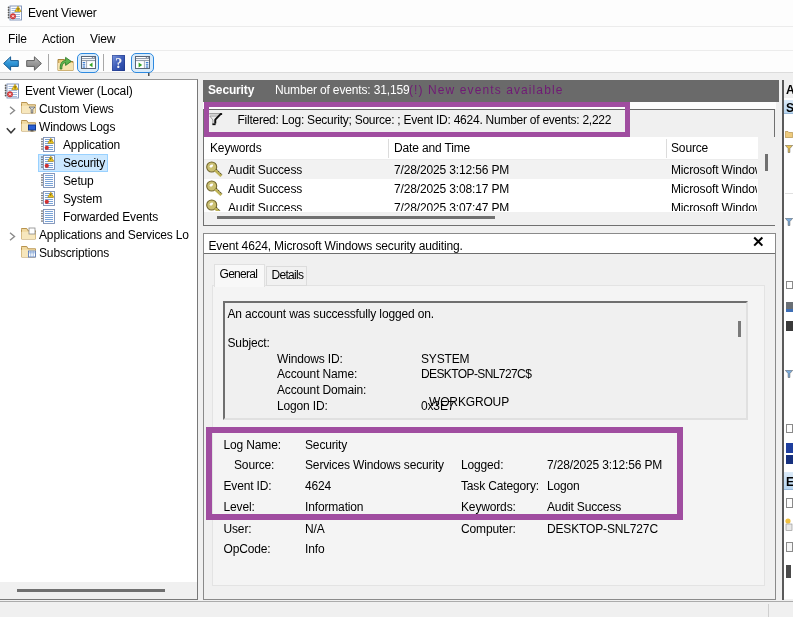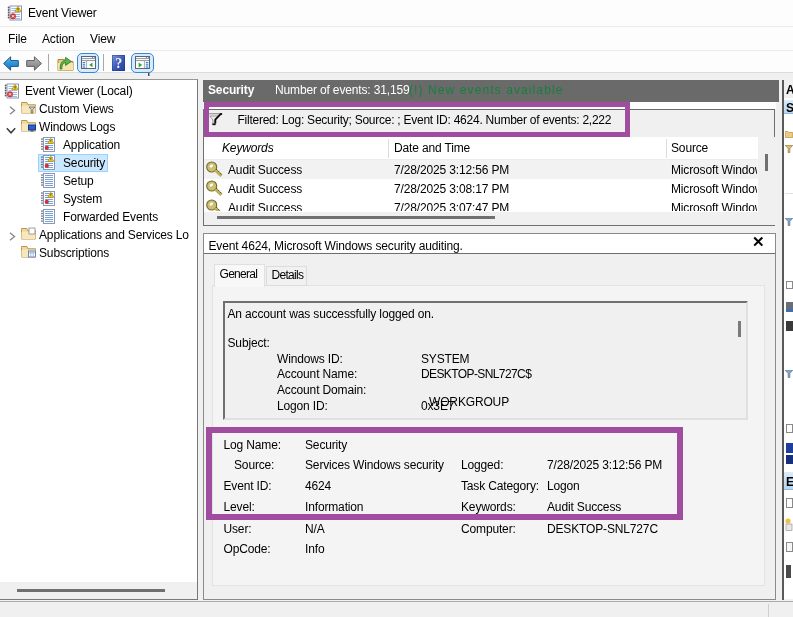--- a/index.html
+++ b/index.html
@@ -299,39 +299,39 @@
         <path d="M0.5 4.8 L14.5 4.8 L14.5 12 L0.5 12 Z" fill="#f7e7bd"></path>
         <rect x="7.5" y="6" width="7" height="6" fill="#fff" stroke="#4a6fb5" stroke-width="0.8"></rect>
         <path d="M7.5 7.8 L14.5 7.8 M9.8 6 L9.8 12 M12.2 6 L12.2 12" stroke="#7a9fd4" stroke-width="0.7"></path>
       </svg></div>
     <div class="txt" style="left:39px;top:246px;">Subscriptions</div>
   </div>
 
 <div class="abs" style="left:203px;top:80px;width:576px;height:22px;background:#6a6a6a;"></div>
 <div class="txt" style="left:208px;top:83px;color:#fff;font-weight:bold;">Security</div>
 <div class="txt" style="left:275px;top:83px;color:#fff;">Number of events: 31,159</div>
-<div class="txt" style="left:409px;top:83px;color:#15803d;letter-spacing:1.1px;text-align:center;">(!) New events available</div>
+<div class="txt" style="left:409px;top:83px;color:#701a75;letter-spacing:1.1px;text-align:center;">(!) New events available</div>
 
 <div class="abs" style="left:203px;top:102px;width:572.5px;height:7px;background:#fdfdfd;"></div>
 <div class="abs" style="left:203px;top:108.5px;width:572px;height:117.5px;background:#fff;border:1px solid #707070;"></div>
 <div class="abs" style="left:204px;top:110px;width:570px;height:27px;background:#f0f0f0;"></div>
 <div class="abs" style="left:203.5px;top:109.3px;width:571px;height:1.2px;background:#6a6a6a;"></div>
 
 <div class="abs" style="left:208px;top:112px;">
 <svg width="15" height="14" viewBox="0 0 15 14">
   <line x1="1.2" y1="1.7" x2="12.6" y2="1.7" stroke="#9a9a9a" stroke-width="1.3"></line>
   <path d="M1.8 4 L10.6 4 L7 8 L7 12.2 L4.9 12.2 L4.9 8 Z" fill="#ededed" stroke="#9a9a9a" stroke-width="1"></path>
   <path d="M13 1.6 L7.3 7.6 L7.3 11.5" fill="none" stroke="#0d0d0d" stroke-width="1.9"></path>
   <path d="M4.4 12.3 L7.6 12.3" stroke="#0d0d0d" stroke-width="1.7"></path>
   <circle cx="13.2" cy="2" r="1.1" fill="#0d0d0d"></circle>
 </svg>
 </div>
 <div class="txt" style="left:237.5px;top:113px;letter-spacing:-0.25px;">Filtered: Log: Security; Source: ; Event ID: 4624. Number of events: 2,222</div>
 
-<div class="txt" style="left:222px;top:141px;font-style:italic;">Keywords</div>
+<div class="txt" style="left:210px;top:141px;">Keywords</div>
 <div class="txt" style="left:394px;top:141px;">Date and Time</div>
 <div class="txt" style="left:671px;top:141px;">Source</div>
 <div class="abs" style="left:388px;top:139px;width:1px;height:19px;background:#dcdcdc;"></div>
 <div class="abs" style="left:666px;top:139px;width:1px;height:19px;background:#dcdcdc;"></div>
 <div class="abs" style="left:204px;top:159px;width:554px;height:1px;background:#ececec;"></div>
 
 <div id="rows">
     <div class="abs" style="left:204px;top:160px;width:554px;height:19px;background:#f2f2f2;overflow:hidden;">
       <div class="abs" style="left:2px;top:1px;"><svg width="17" height="17" viewBox="0 0 17 17">
           <circle cx="5.7" cy="6" r="5" fill="#cbc073" stroke="#73682e" stroke-width="1.1"></circle>

